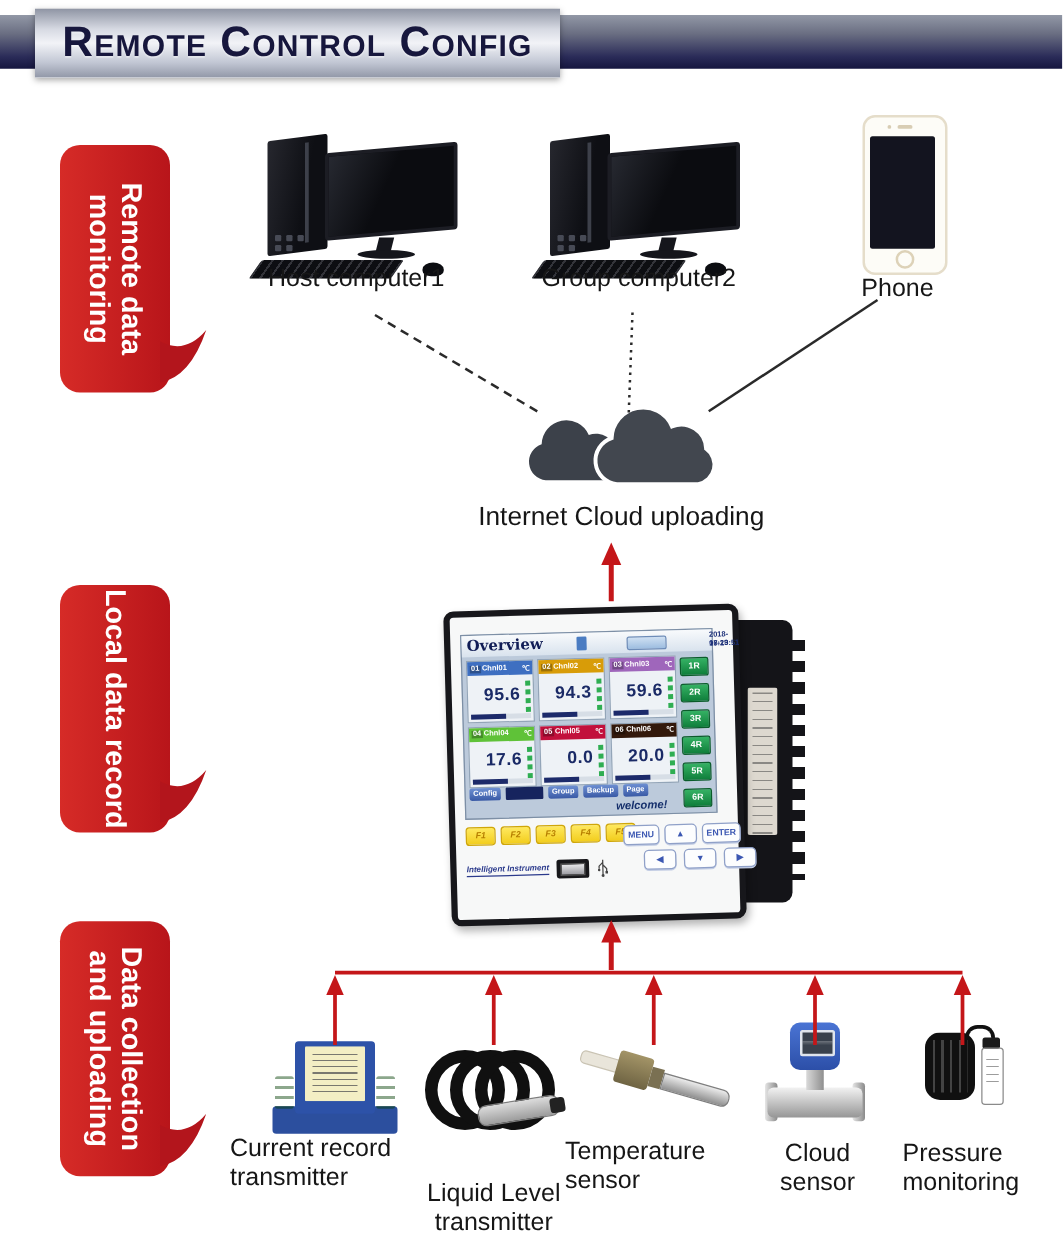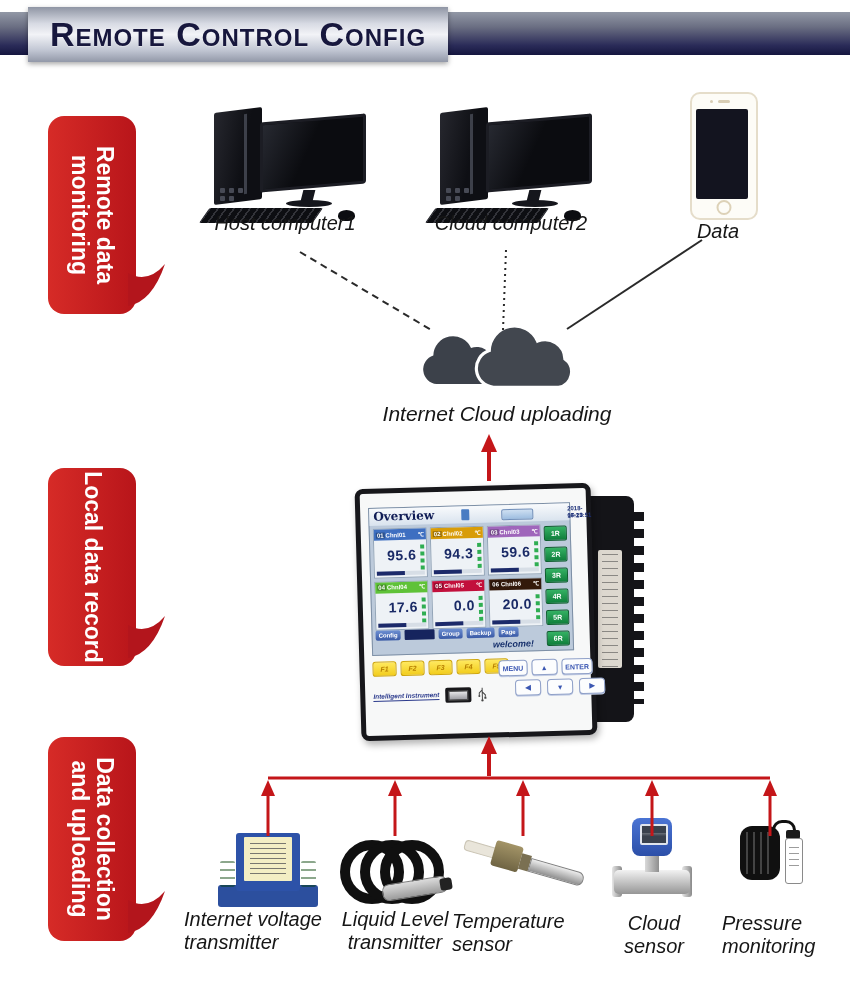--- a/index.html
+++ b/index.html
@@ -42,21 +42,21 @@
   .phone > div{position:absolute;}
   .phone-screen{left:4px;top:15px;width:52px;height:90px;background:#13141f;border-radius:2px;}
   .phone-home{left:50%;bottom:3px;transform:translateX(-50%);width:11px;height:11px;border-radius:50%;
     border:2px solid #ddd2b8;background:#fdfcf7;}
   .phone-speaker{left:50%;top:6px;transform:translateX(-50%);width:12px;height:3px;border-radius:2px;
     background:#d8cdb4;}
   .phone-cam{left:18px;top:6px;width:3px;height:3px;border-radius:50%;background:#d8cdb4;}
   
   .caption{position:absolute;font-size:20px;color:#161616;text-align:center;line-height:1.15;}
   .caption.left{text-align:left;}
-  .caption{white-space:pre-line;font-style:italic;}
+  .caption{white-space:pre-line;}
   
   .cloud-wrap{position:absolute;left:410px;top:308px;width:168px;height:96px;}
   
   .device{position:absolute;left:358px;top:486px;width:296px;height:250px;}
   .device-side{position:absolute;left:222px;top:10px;width:54px;height:226px;background:#141418;
     border-radius:0 8px 8px 0;}
   .device-fins{position:absolute;left:274px;top:26px;width:12px;height:192px;
     background:repeating-linear-gradient(180deg,#141418 0 9px,rgba(0,0,0,0) 9px 17px);}
   .device-terminal-label{position:absolute;left:240px;top:64px;width:24px;height:118px;
     background:#ddd8cf;border-radius:2px;
@@ -223,22 +223,22 @@
     <div class="pc-mouse"></div>
   </div>
   <div class="phone">
     <div class="phone-speaker"></div>
     <div class="phone-cam"></div>
     <div class="phone-screen"></div>
     <div class="phone-home"></div>
   </div>
 
   <div class="caption" style="left:196px;top:212px;width:178px;">Host computer1</div>
-  <div class="caption" style="left:422px;top:212px;width:178px;">Cloud computer2</div>
-  <div class="caption" style="left:668px;top:220px;width:100px;">Data</div>
+  <div class="caption" style="left:422px;top:212px;width:178px;">Group computer2</div>
+  <div class="caption" style="left:668px;top:220px;width:100px;">Phone</div>
 
   <div class="cloud-wrap">
     <svg width="168" height="96" viewBox="0 0 168 96">
       <g transform="translate(2,22) scale(0.82)">
         <path d="M30 66 a18 18 0 0 1 -4 -35 a24 24 0 0 1 46 -9 a19 19 0 0 1 26 17 a15 15 0 0 1 -6 27 z" fill="#3c414a"></path>
       </g>
       <g transform="translate(52,10) scale(1.05)">
         <path d="M30 66 a18 18 0 0 1 -4 -35 a24 24 0 0 1 46 -9 a19 19 0 0 1 26 17 a15 15 0 0 1 -6 27 z" fill="#42474f" stroke="#ffffff" stroke-width="3"></path>
       </g>
     </svg>
@@ -428,23 +428,23 @@
     <div class="flw-head"></div>
     <div class="flw-lcd"></div>
   </div>
   <div class="sensor prs">
     <div class="prs-wire"></div>
     <div class="prs-coil"></div>
     <div class="prs-cap"></div>
     <div class="prs-probe"></div>
   </div>
 
-  <div class="caption left" style="left:184px;top:908px;width:150px;">Internet voltage
+  <div class="caption left" style="left:184px;top:908px;width:150px;">Current record
 transmitter</div>
-  <div class="caption" style="left:336px;top:908px;width:118px;">Liquid Level
+  <div class="caption" style="left:336px;top:944px;width:118px;">Liquid Level
 transmitter</div>
   <div class="caption left" style="left:452px;top:910px;width:130px;">Temperature
 sensor</div>
   <div class="caption" style="left:598px;top:912px;width:112px;">Cloud sensor</div>
   <div class="caption left" style="left:722px;top:912px;width:100px;">Pressure
 monitoring</div>
 
   <svg id="wires">
     <line x1="300" y1="252" x2="433" y2="331" stroke="#2a2a2a" stroke-width="2" stroke-dasharray="7 5"></line>
     <line x1="506" y1="250" x2="503" y2="330" stroke="#2a2a2a" stroke-width="2" stroke-dasharray="2 4"></line>

